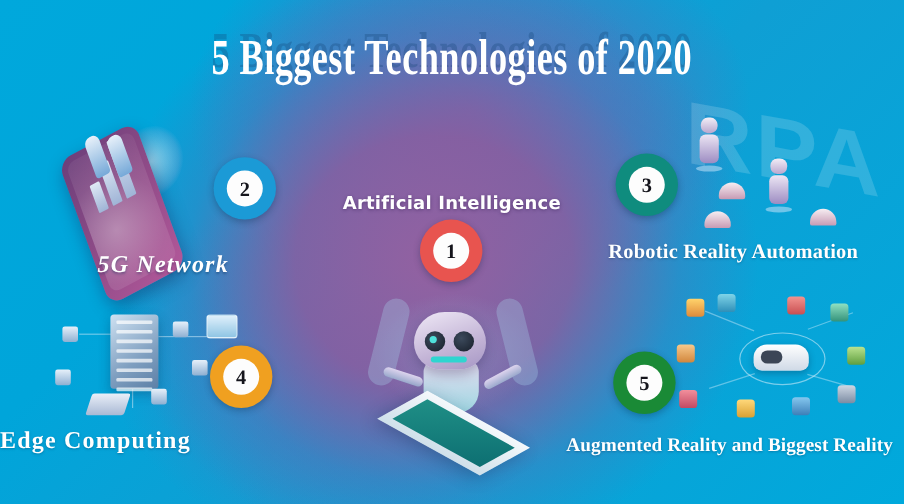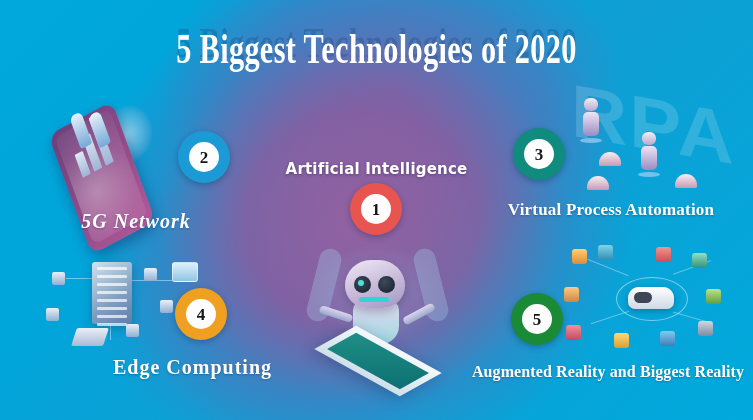--- a/index.html
+++ b/index.html
@@ -56,21 +56,21 @@
   
   .label{
     position:absolute;
     color:#ffffff;
     font-family:"Liberation Serif", serif;
     font-weight:bold;
     white-space:nowrap;
     text-shadow:0 1px 2px rgba(0,40,80,0.35);
   }
   #label-5g{ left:0; width:272px; text-align:center; top:210px; font-size:20px; letter-spacing:1px;font-style:italic; }
-  #label-edge{ left:0; width:272px; text-align:right; top:356px; font-size:20px; letter-spacing:1px; }
+  #label-edge{ left:0; width:272px; text-align:left; top:356px; font-size:20px; letter-spacing:1px; }
   #label-rpa{ right:2px; width:280px; text-align:center; top:200px; font-size:17px; letter-spacing:0.2px; }
   #label-arvr{ right:0px; width:290px; text-align:center; top:363px; font-size:16px; letter-spacing:0.1px; }
   #label-ai{
     left:0; width:753px; text-align:center; top:160px;
     font-family:"DejaVu Sans", sans-serif;
     font-size:15px; font-weight:bold; letter-spacing:0.2px;
     text-shadow:0 1px 3px rgba(40,20,70,0.45);
   }
 
   
@@ -369,17 +369,17 @@
   </div>
   <div class="badge" id="badge-4" style="background: rgb(240, 160, 32);">
     <div class="inner">4</div>
   </div>
   <div class="badge" id="badge-5" style="background: rgb(26, 138, 54);">
     <div class="inner">5</div>
   </div>
 
   <div class="label" id="label-ai">Artificial Intelligence</div>
   <div class="label" id="label-5g">5G Network</div>
-  <div class="label" id="label-rpa">Virtual Process Automation</div>
+  <div class="label" id="label-rpa">Robotic Reality Automation</div>
   <div class="label" id="label-edge">Edge Computing</div>
   <div class="label" id="label-arvr">Augmented Reality and Biggest Reality</div>
 
 </div>
 
 </body></html>

